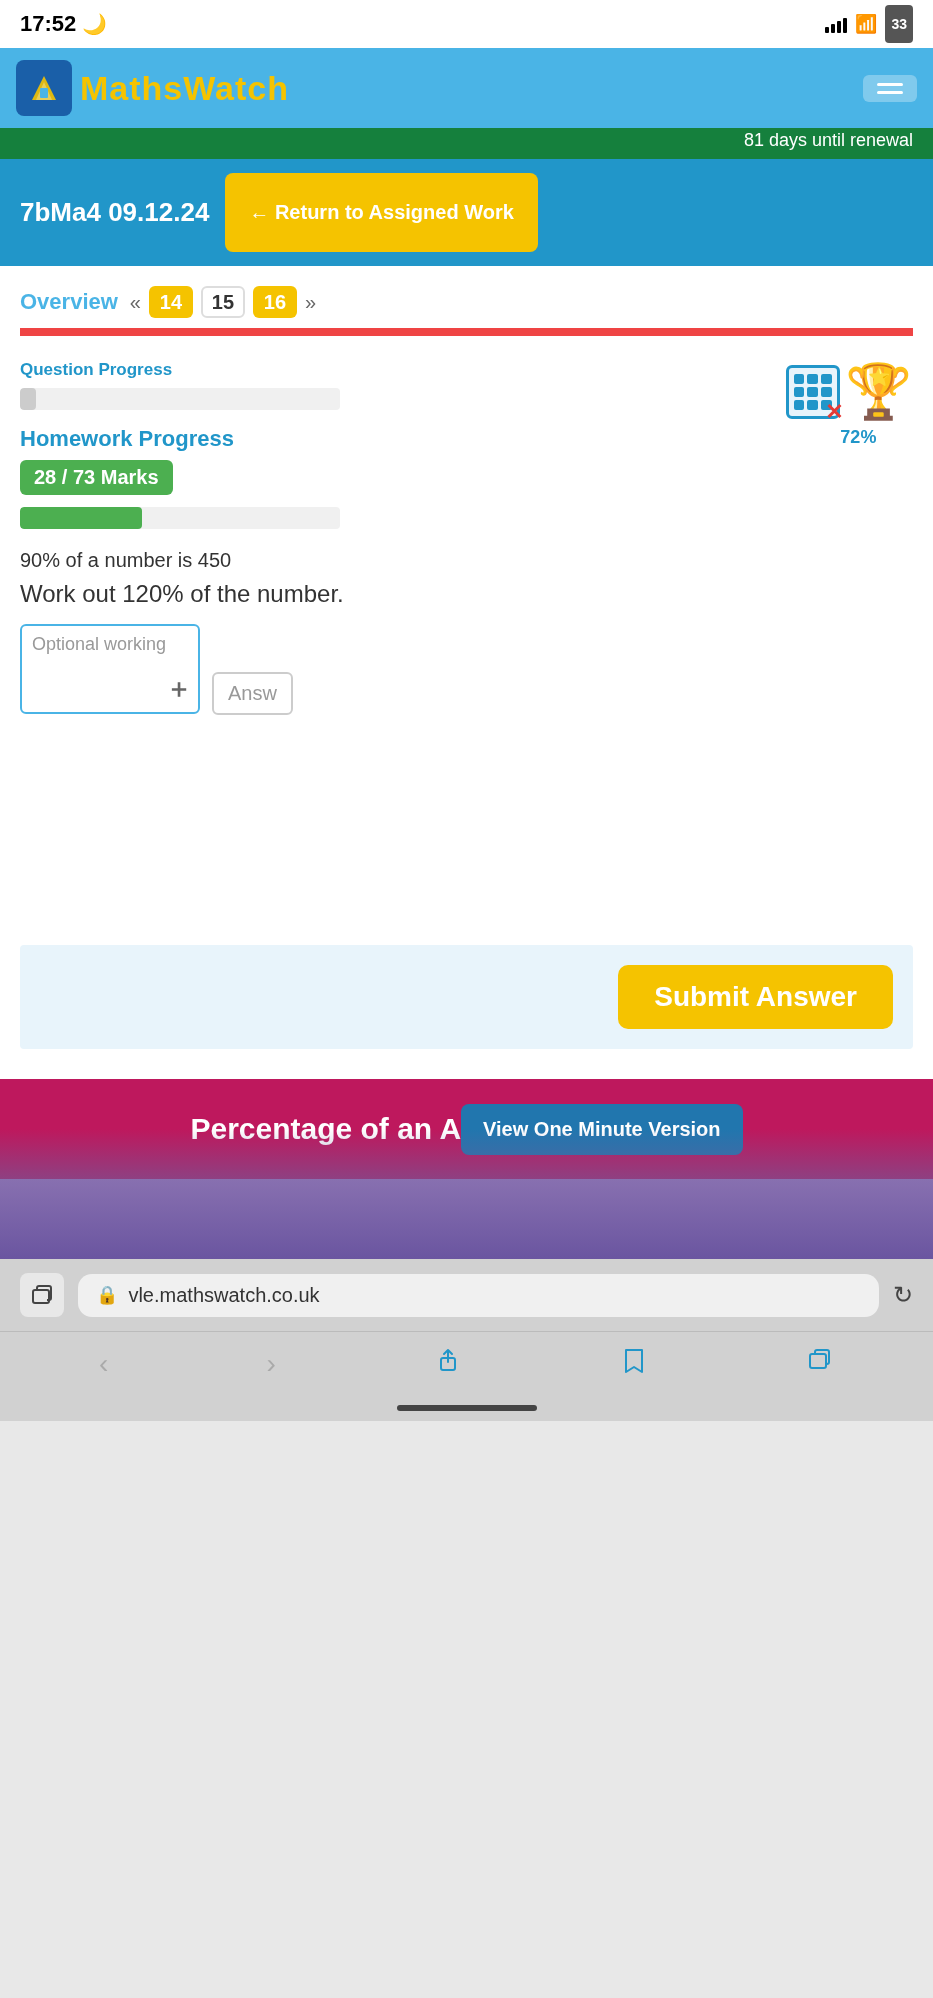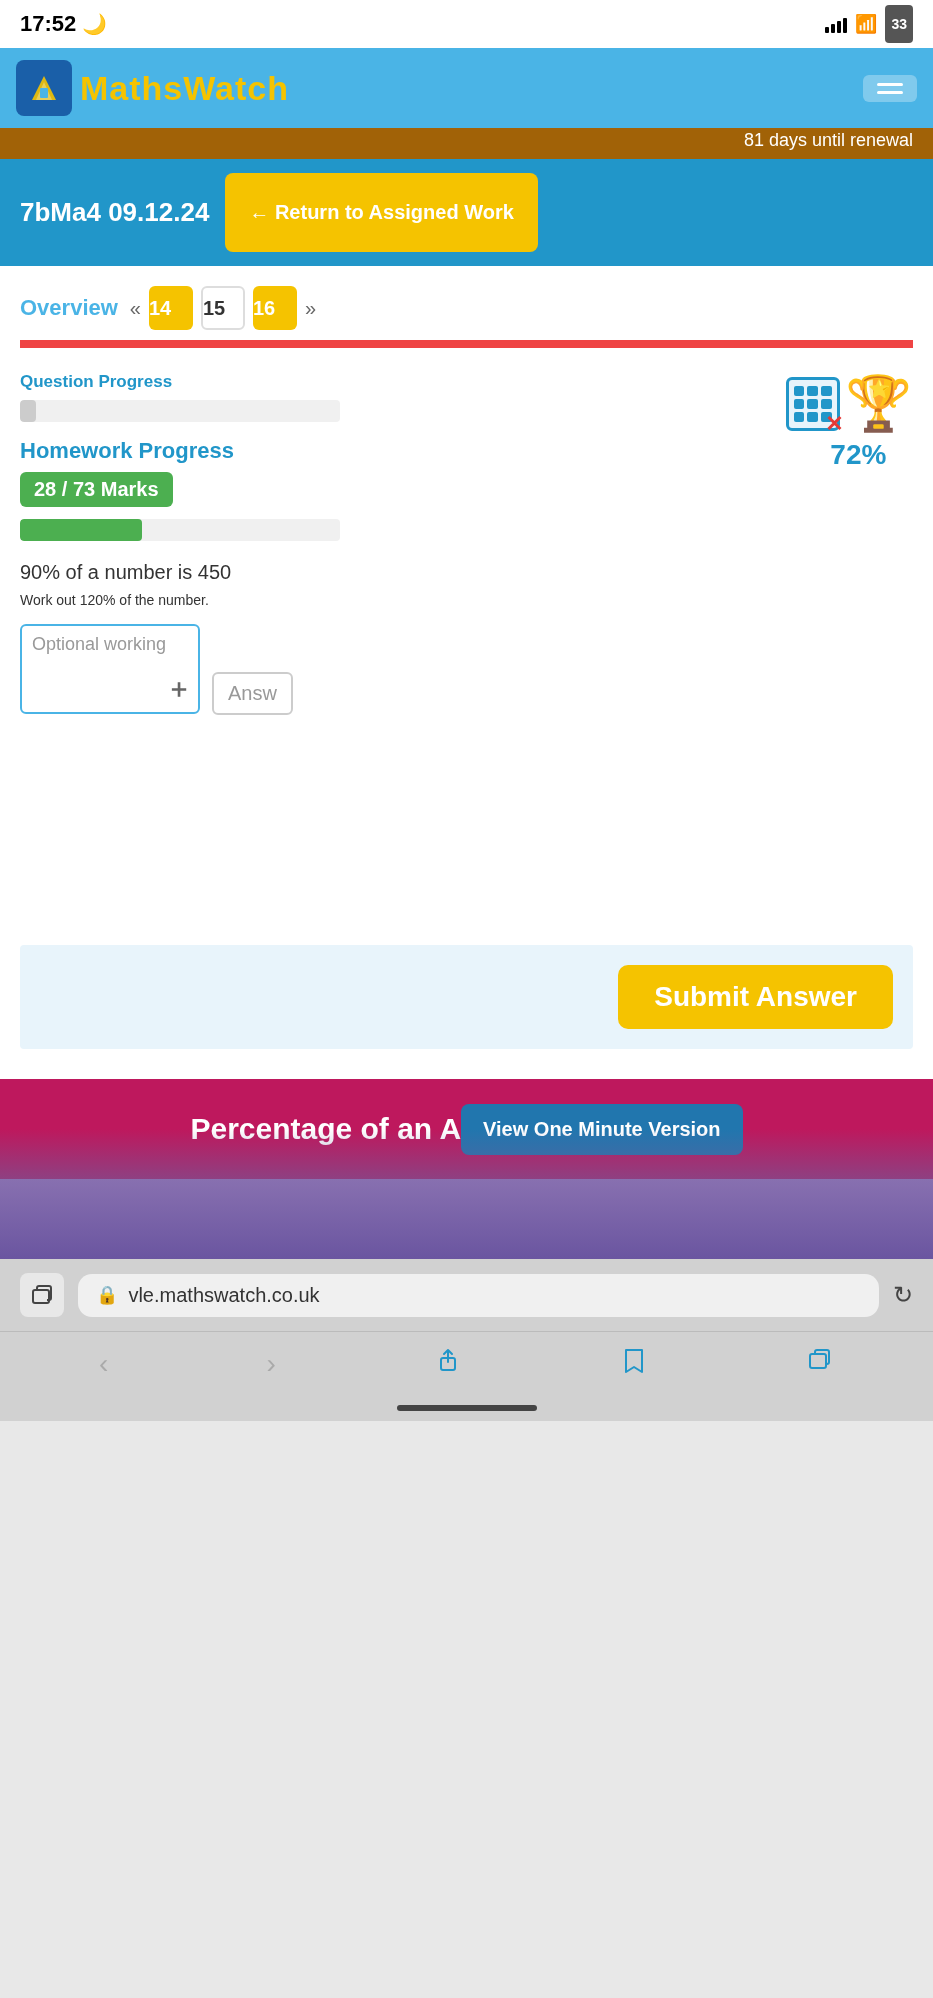--- a/index.html
+++ b/index.html
@@ -106,21 +106,21 @@
       gap: 5px;
     }
     .menu-btn span {
       display: block;
       width: 26px;
       height: 3px;
       background: #fff;
       border-radius: 2px;
     }
     .renewal-bar {
-      background: #a16207;
+      background: #15803d;
       text-align: right;
       padding: 2px 20px 8px;
       color: #fff;
       font-size: 18px;
     }
 
     
     .assignment-bar {
       background: #2196c9;
       display: flex;
@@ -175,27 +175,27 @@
       color: #666;
       font-size: 20px;
       cursor: pointer;
     }
     .nav-tab {
       background: #f5c300;
       color: #fff;
       border: none;
       border-radius: 6px;
       width: 44px;
-      height: 44px;
-      font-size: 20px;
-      font-weight: 700;
-      cursor: pointer;
-      display: flex;
-      align-items: center;
-      justify-content: flex-start;
+      height: 32px;
+      font-size: 20px;
+      font-weight: 700;
+      cursor: pointer;
+      display: flex;
+      align-items: center;
+      justify-content: center;
     }
     .nav-tab.active {
       background: #fff;
       color: #333;
       border: 2px solid #ddd;
     }
     .nav-chevron {
       color: #666;
       font-size: 20px;
       cursor: pointer;
@@ -297,37 +297,37 @@
       position: absolute;
       bottom: -4px;
       right: -4px;
       color: #e53935;
       font-size: 22px;
       font-weight: 900;
       line-height: 1;
     }
     .percent-text {
       color: #2196c9;
-      font-size: 28px;
+      font-size: 18px;
       font-weight: 700;
       margin-left: 18px;
     }
 
     
     .problem-area {
       margin-top: 10px;
     }
     .problem-statement {
       font-size: 20px;
       color: #333;
       margin-bottom: 8px;
       font-weight: 500;
     }
     .problem-question {
-      font-size: 14px;
+      font-size: 24px;
       color: #333;
       margin-bottom: 16px;
     }
 
     
     .answer-row {
       display: flex;
       align-items: flex-start;
       gap: 12px;
     }

